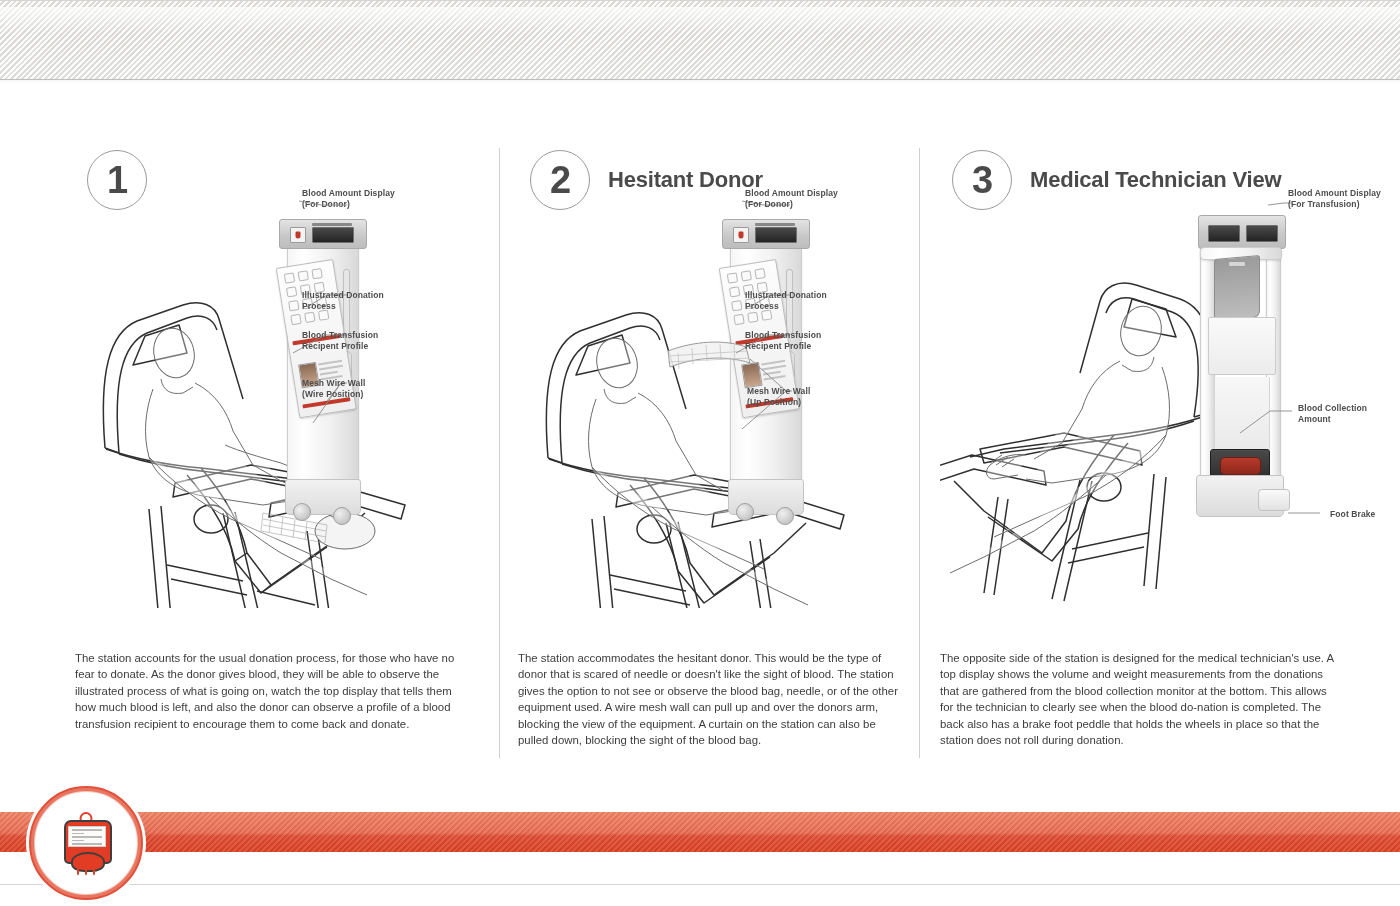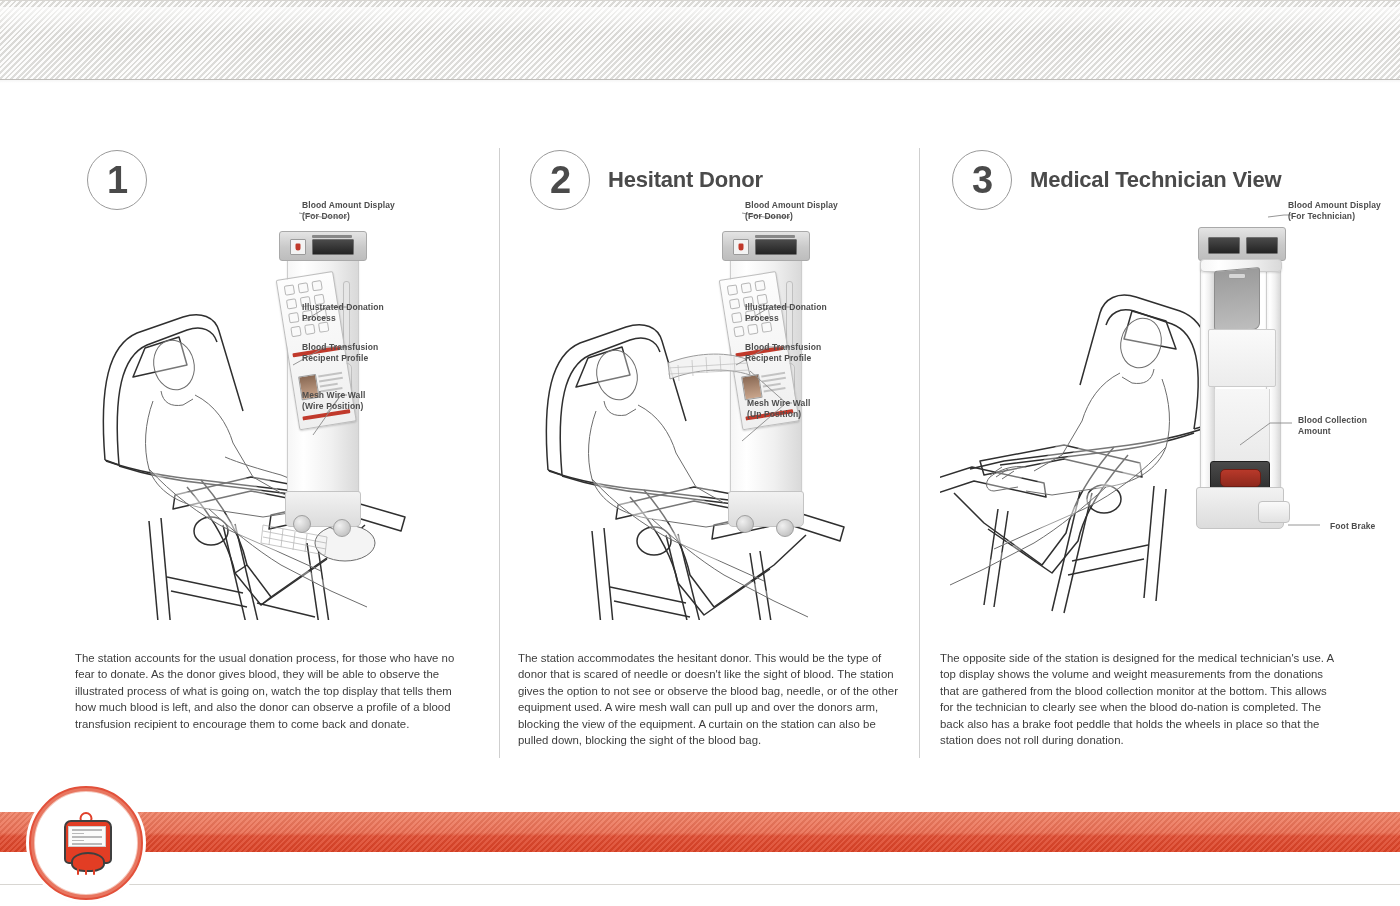--- a/index.html
+++ b/index.html
@@ -103,21 +103,21 @@
     display:flex;align-items:center;justify-content:center;
     font-size:38px;font-weight:bold;color:#4a4a4a;line-height:1;
     letter-spacing:-1px;
   }
   .panel-title{
     margin-left:18px;font-size:22px;font-weight:bold;color:#4a4a4a;
     white-space:nowrap;letter-spacing:-.2px;
   }
 
   
-  .stage{position:absolute;left:0;top:135px;width:400px;height:395px;}
+  .stage{position:absolute;left:0;top:123px;width:400px;height:395px;}
 
   
   .callout{
     position:absolute;font-size:8.5px;font-weight:bold;color:#4d4d4d;
     line-height:1.3;white-space:nowrap;letter-spacing:.1px;
   }
   .leader{position:absolute;background:#8a8a8a;height:1px;transform-origin:left center;}
 
   
   .body-copy{
@@ -561,21 +561,21 @@
         <svg style="position:absolute;left:0;top:-30px;width:400px;height:360px;pointer-events:none;">
           <g stroke="#8a8a8a" stroke-width="0.9" fill="none">
             <path d="M328 22 L344 20 L352 20"></path>
             <path d="M300 250 L330 228 L352 228"></path>
             <path d="M348 330 L368 330 L380 330"></path>
           </g>
         </svg>
 
         <div class="callout" style="left:348px;top:-25px;">
           <div>Blood Amount Display</div>
-          <div>(For Technician)</div>
+          <div>(For Transfusion)</div>
         </div>
         <div class="callout" style="left:358px;top:190px;">
           <div>Blood Collection</div>
           <div>Amount</div>
         </div>
         <div class="callout" style="left:390px;top:296px;">
           <div>Foot Brake</div>
         </div>
       </div>
 

